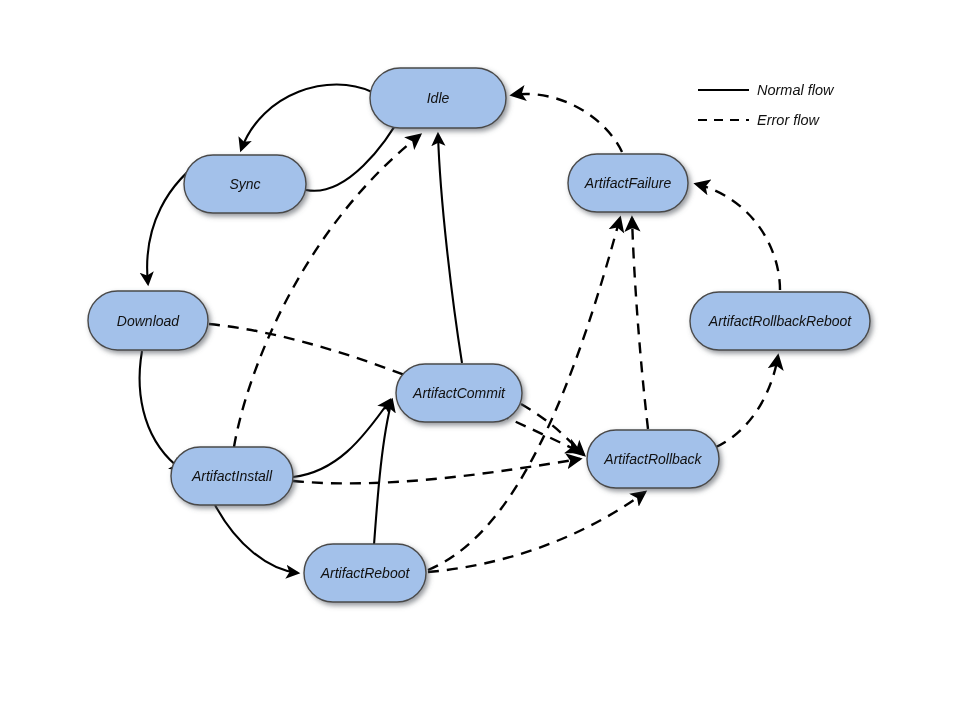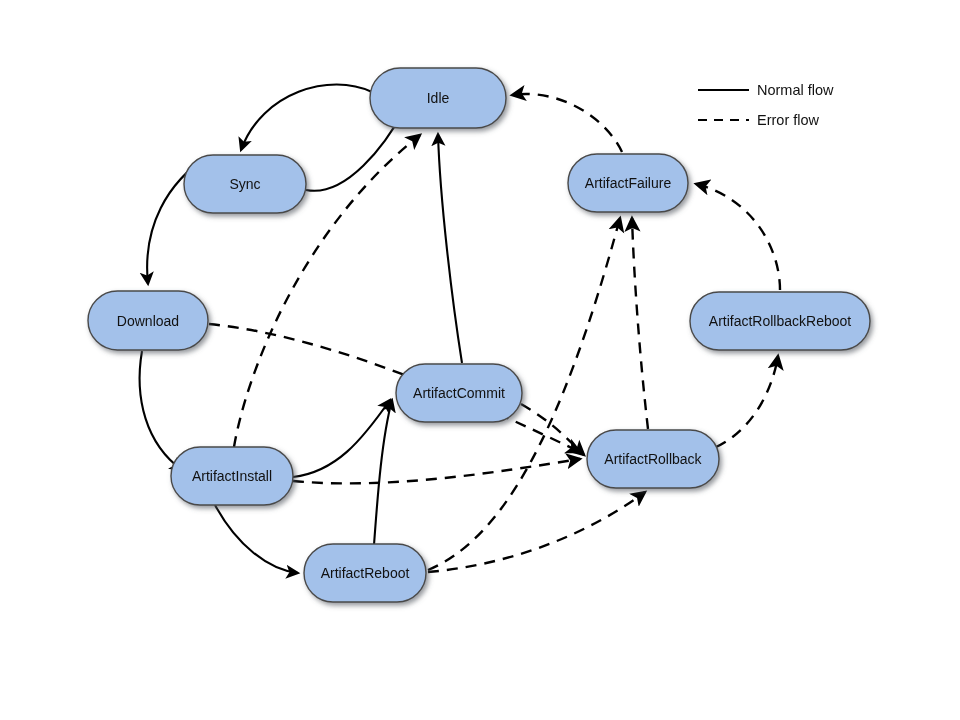--- a/index.html
+++ b/index.html
@@ -10,20 +10,21 @@
   body {
     width: 960px;
     height: 720px;
     font-family: "Liberation Sans", sans-serif;
     overflow: hidden;
   }
   #diagram-root {
     position: relative;
     width: 960px;
     height: 720px;
+    font-style: italic;
   }
   svg#state-machine {
     display: block;
     width: 960px;
     height: 720px;
   }
   .node-shape {
     fill: #a3c1ea;
     stroke: #4a4a4a;
     stroke-width: 1.4;

